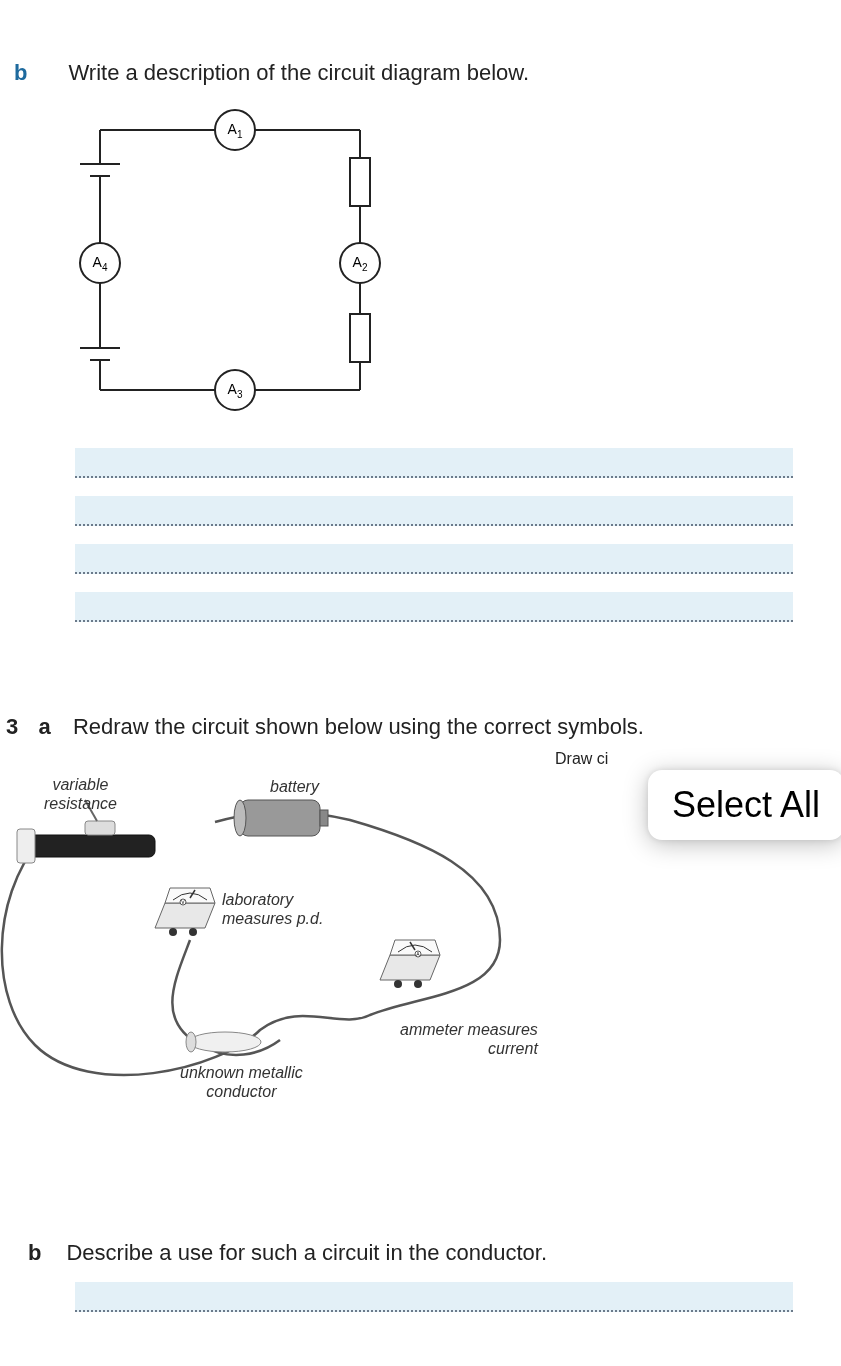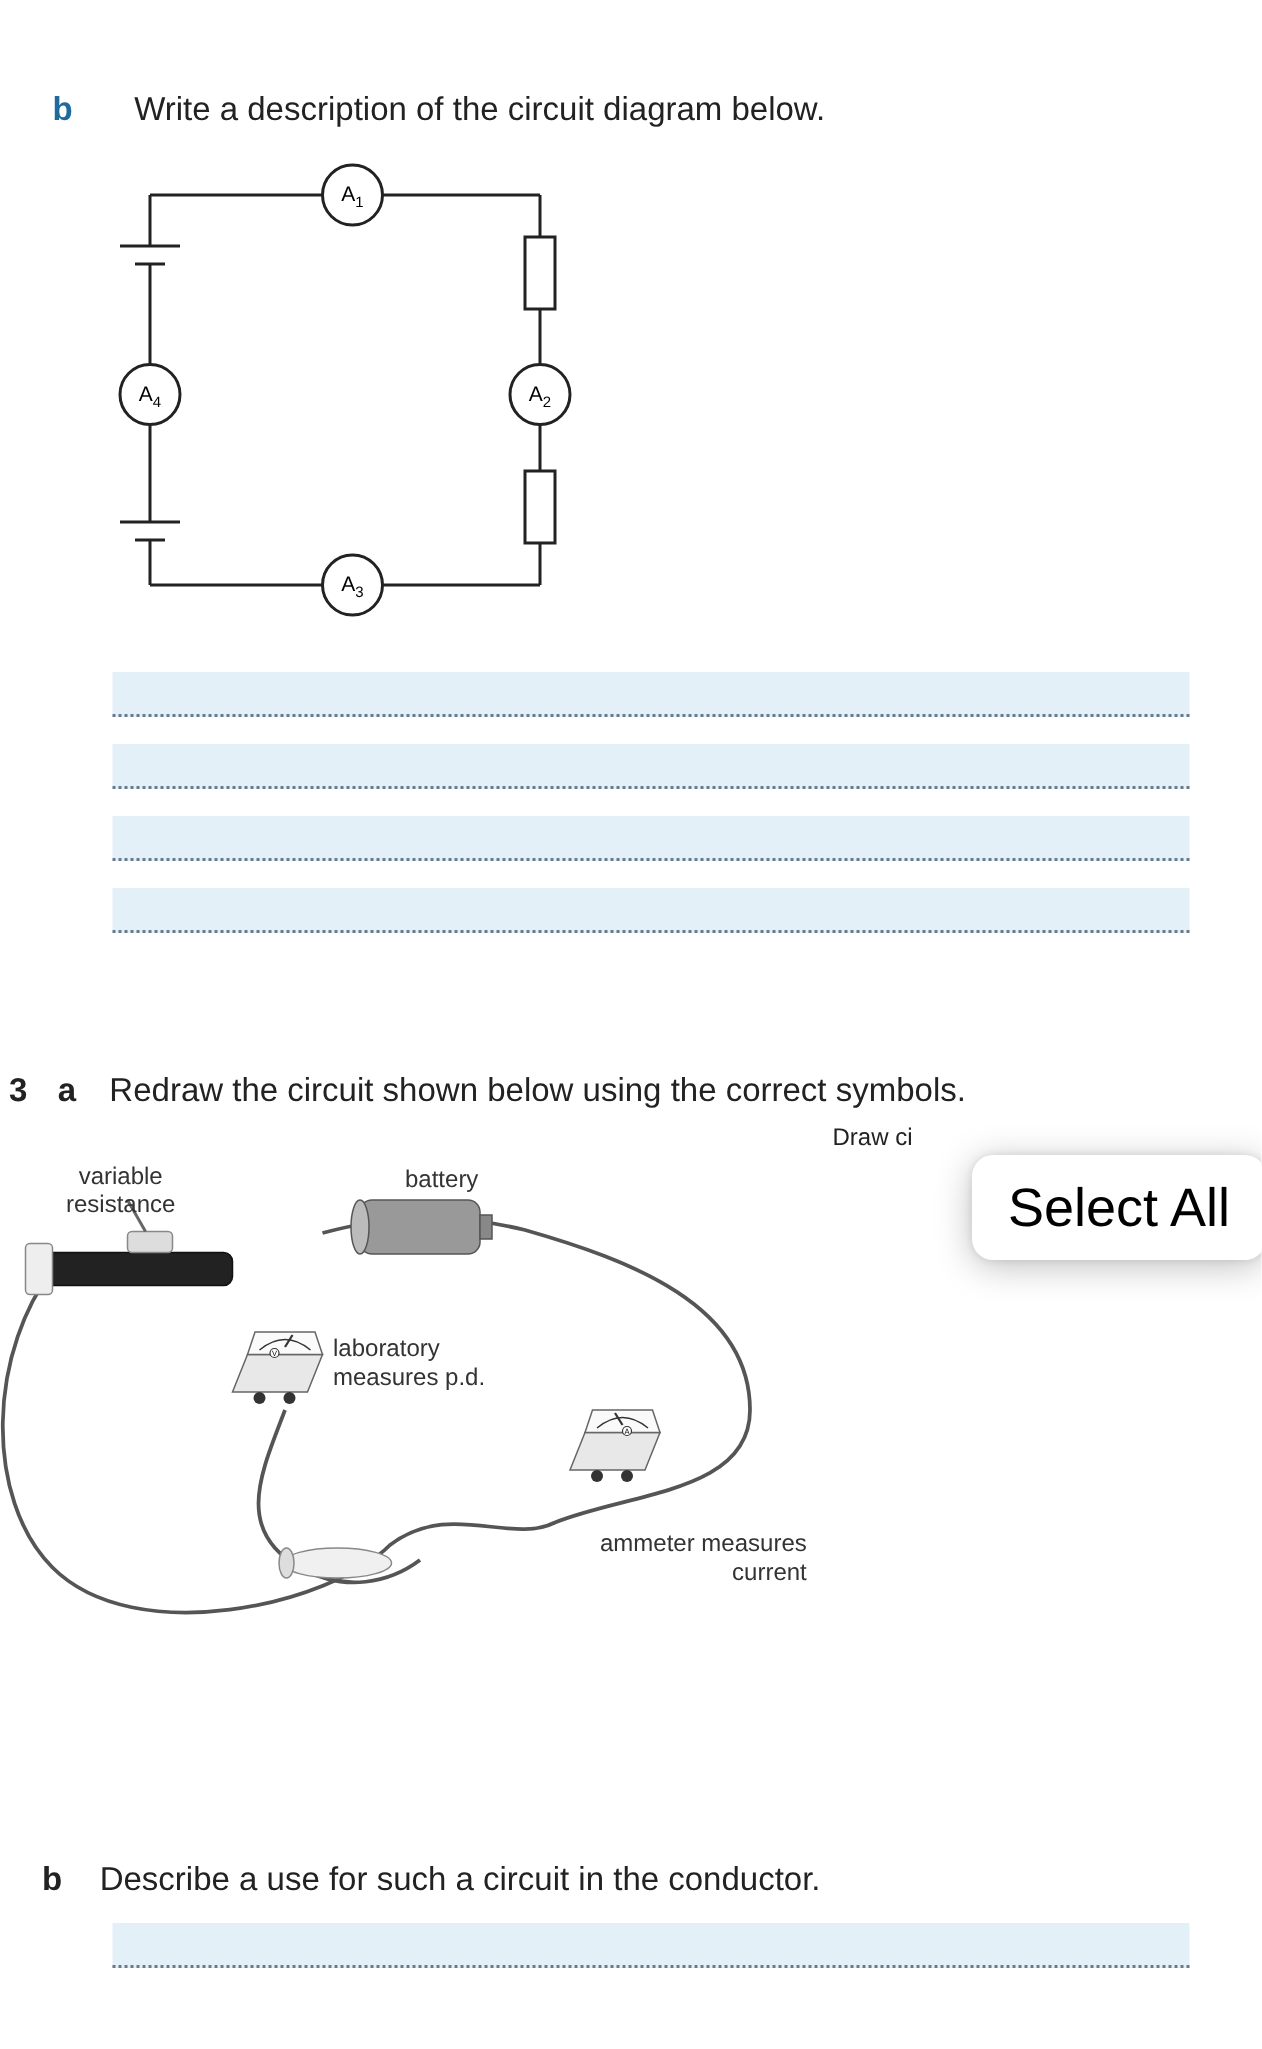--- a/index.html
+++ b/index.html
@@ -4,35 +4,35 @@
   <style>
     * { margin: 0; padding: 0; box-sizing: border-box; }
     body {
       font-family: Arial, Helvetica, sans-serif;
       background: #fff;
       width: 841px;
       height: 1366px;
       position: relative;
       overflow: hidden;
     }
-    .question-b { position: absolute; left: 14px; top: 60px; margin-left: 21px; }
+    .question-b { position: absolute; left: 14px; top: 60px; }
     .q-letter { color: #1e6a9e; font-weight: bold; font-size: 22px; display: inline-block; width: 50px; vertical-align: top; }
     .q-text { color: #222; font-size: 22px; display: inline-block; }
     .circuit-diagram { position: absolute; left: 75px; top: 100px; width: 310px; height: 320px; }
     .circuit-diagram svg { width: 100%; height: 100%; }
     .ammeter-label { font-family: Arial; font-size: 14px; }
     .ammeter-sub { font-size: 10px; }
     .answer-lines { position: absolute; left: 75px; top: 448px; width: 718px; }
     .answer-line { height: 30px; background: #e3f0f7; border-bottom: 2px dotted #6b7a8a; margin-bottom: 18px; }
     .question-3 { position: absolute; left: 6px; top: 714px; }
     .q3-num { color: #222; font-weight: bold; font-size: 22px; display: inline-block; width: 28px; }
     .q3-letter { color: #222; font-weight: bold; font-size: 22px; display: inline-block; width: 30px; }
     .draw-text { position: absolute; left: 555px; top: 750px; font-size: 16px; color: #222; }
     .realistic-circuit { position: absolute; left: 0px; top: 770px; width: 560px; height: 350px; }
-    .rc-label { position: absolute; font-size: 16px; color: #333; text-align: center; line-height: 1.2; }
+    .rc-label { position: absolute; font-size: 16px; color: #333; text-align: center; line-height: 1.2; font-style: italic; }
     .select-popup {
       position: absolute;
       right: -3px;
       top: 770px;
       background: #fff;
       border-radius: 14px;
       padding: 14px 24px;
       box-shadow: 0 4px 24px rgba(0,0,0,0.25), 0 0 6px rgba(0,0,0,0.1);
       font-size: 36px;
       font-weight: 500;
@@ -154,20 +154,22 @@
       <ellipse cx="-4" cy="10" rx="5" ry="10" fill="#ddd" stroke="#888"></ellipse>
     </g>
   </svg>
   <div class="rc-label" style="left:44px; top:5px; white-space:pre-line;">variable
 resistance</div>
   <div class="rc-label" style="left:270px; top:7px;">battery</div>
   <div class="rc-label" style="left:222px; top:120px; text-align:left; white-space:pre-line;">laboratory
 measures p.d.</div>
   <div class="rc-label" style="left:400px; top:250px; text-align:right; white-space:pre-line;">ammeter measures
 current</div>
+  <div class="rc-label" style="left:180px; top:293px; white-space:pre-line;">unknown metallic
+conductor</div>
 </div>
 
 <div class="select-popup">
   <span>Select All</span>
 </div>
 
 <div class="question-3b">
   <span class="q3b-letter">b</span>
   <span class="q-text">Describe a use for such a circuit in the conductor.</span>
 </div>

